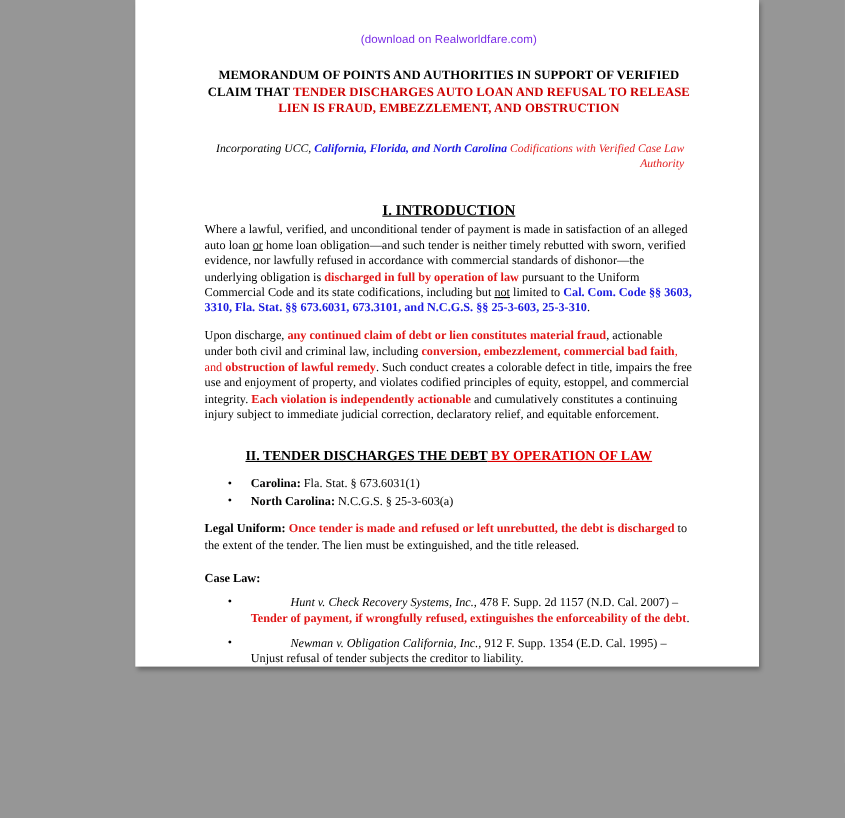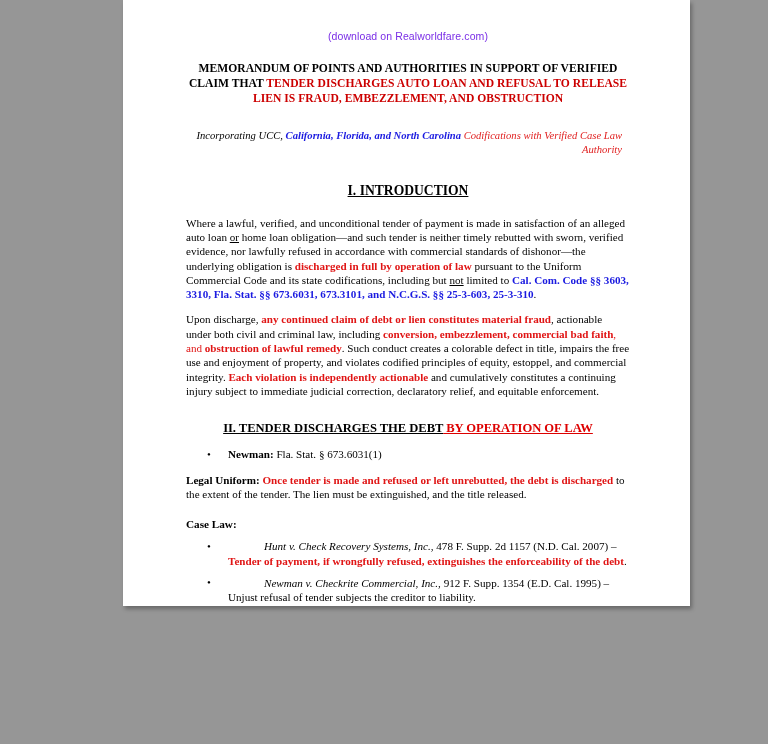--- a/index.html
+++ b/index.html
@@ -57,21 +57,21 @@
     margin-top: 22px;
     padding: 0 8px;
   }
   .subtitle .blue { color: #1a1ae0; font-weight: bold; }
   .subtitle .red  { color: #e02020; }
 
   h1.sec {
     text-align: center;
     font-size: 13.6px;
     font-weight: bold;
-    margin: 25px 0 17px 0;
+    margin: 25px 0 3px 0;
     color: #000000;
   }
   h1.sec span { text-decoration: underline; }
 
   h2.sec2 {
     text-align: center;
     font-size: 12.6px;
     font-weight: bold;
     margin: 23px 0 11px 0;
     letter-spacing: -0.05px;
@@ -176,28 +176,29 @@
 
     <p class="body"><span>Where a </span><b>lawful, verified, and unconditional tender of payment</b><span> is made in satisfaction of an alleged auto loan </span><b class="u">or</b><span> home loan obligation—and such tender is </span><b>neither timely rebutted with sworn, verified evidence, nor lawfully refused in accordance with commercial standards of dishonor</b><span>—the underlying obligation is </span><span class="redb">discharged in full by operation of law</span><span> pursuant to the Uniform Commercial Code and its state codifications, </span><b>including but </b><b class="u">not</b><b> limited to </b><span class="blueb">Cal. Com. Code §§ 3603, 3310, Fla. Stat. §§ 673.6031, 673.3101, and N.C.G.S. §§ 25-3-603, 25-3-310</span><span>.</span></p>
 
     <p class="body"><span>Upon discharge, </span><span class="redb">any continued claim of debt or lien constitutes material fraud</span><span>, actionable under both civil and criminal law, including </span><span class="redb">conversion, embezzlement, commercial bad faith</span><span class="red">, and </span><span class="redb">obstruction of lawful remedy</span><span>. Such conduct creates a </span><b>colorable defect in title</b><span>, impairs the free use and enjoyment of property, and violates codified principles of </span><b>equity, estoppel, and commercial integrity</b><span>. </span><span class="redb">Each violation is independently actionable</span><span> and cumulatively constitutes a continuing injury subject to immediate judicial correction, declaratory relief, and equitable enforcement.</span></p>
 
     <h2 class="sec2"><span class="blue">II. TENDER DISCHARGES THE DEBT</span><span class="red"> BY OPERATION OF LAW</span></h2>
 
 
 
     <ul class="bl">
-      <li><b>Newman:</b><span> Fla. Stat. § 673.6031(1)</span></li>
+      <li><b>Carolina:</b><span> Fla. Stat. § 673.6031(1)</span></li>
+      <li><b>North Carolina:</b><span> N.C.G.S. § 25-3-603(a)</span></li>
     </ul>
 
     <p class="legal"><b>Legal Uniform:</b><span class="redb"> Once tender is made and refused or left unrebutted, the debt is discharged</span><span> to the extent of the tender. The lien must be extinguished, and the title released.</span></p>
 
     <h3 class="caselaw">Case Law:</h3>
 
     <ul class="bl caselist">
       <li><i>Hunt v. Check Recovery Systems, Inc.</i><span>, 478 F. Supp. 2d 1157 (N.D. Cal. 2007) – </span><span class="redb">Tender of payment, if wrongfully refused, extinguishes the enforceability of the debt</span><span>.</span></li>
-      <li><i>Newman v. Checkrite Commercial, Inc.</i><span>, 912 F. Supp. 1354 (E.D. Cal. 1995) – Unjust refusal of tender subjects the creditor to liability.</span><span class="redb"></span><span></span></li>
+      <li><i>Newman v. Obligation California, Inc.</i><span>, 912 F. Supp. 1354 (E.D. Cal. 1995) – Unjust refusal of tender subjects the creditor to liability.</span><span class="redb"></span><span></span></li>
     </ul>
 
   </div>
 
   <div class="footer">Page 1 of 6</div>
 </div>
 
 </body></html>

